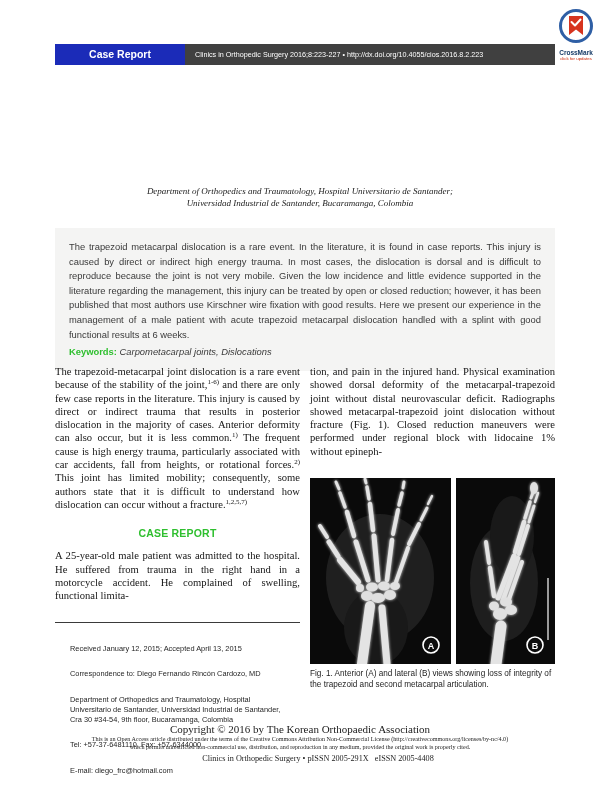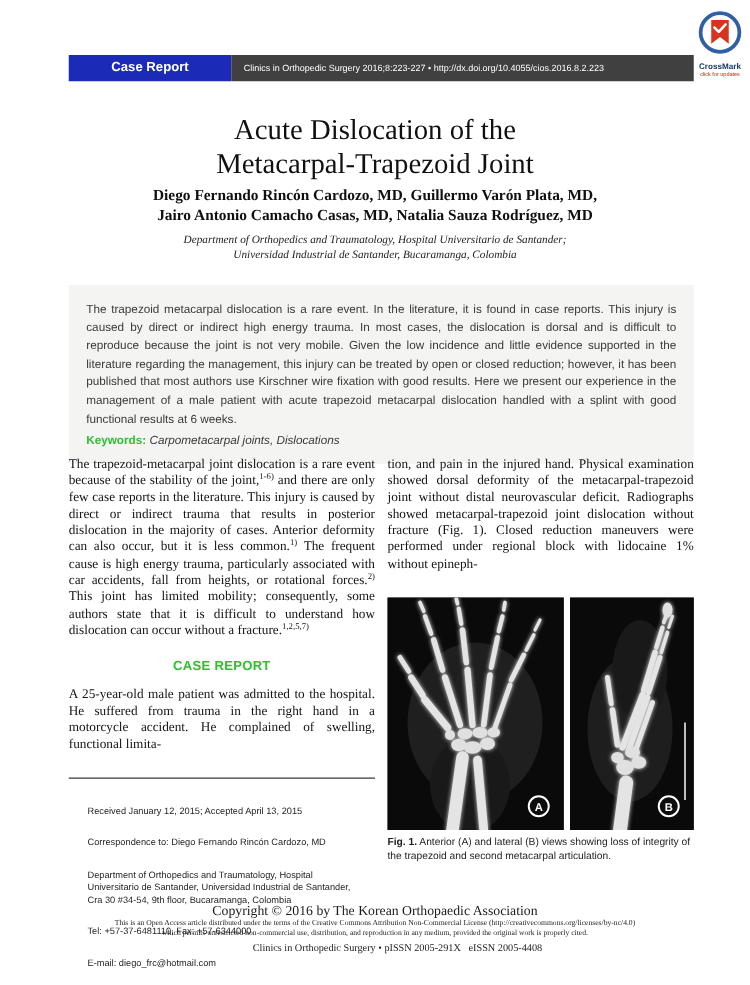--- a/index.html
+++ b/index.html
@@ -51,21 +51,21 @@
   
   .footnotes{position:absolute;left:55px;top:622px;width:245px;
     border-top:1px solid #3a3a3a;padding-top:6px;
     font:7.4px/10.3px "Liberation Sans",sans-serif;color:#1e1e1e;}
   .footnotes div{margin:15px;}
   
   .figure{margin-top:20px;width:245px;display:flex;gap:5px;}
   .figure svg{display:block;background:#0a0a0a;}
   .fig-caption{margin-top:5px;width:245px;
     font:8.2px/10.8px "Liberation Sans",sans-serif;color:#1e1e1e;text-align:left;}
-  .fig-caption b{font-weight:bold;}
+  .fig-caption b{font-weight:normal;}
   
   .footer{position:absolute;left:0;top:724px;width:100%;text-align:center;color:#1c1c1c;}
   .footer .f1{font-size:11px;line-height:10px;}
   .footer .f2{font-size:6.1px;line-height:7.6px;margin-top:2px;}
   .footer .f3{font-size:6.1px;line-height:7.6px;}
   .footer .f4{font-size:8.2px;line-height:10px;margin-top:3px;margin-left:36px;}
 </style>
 </head>
 <body>
 
@@ -81,28 +81,20 @@
       <svg width="36" height="36" viewBox="0 0 36 36">
         <circle cx="18" cy="18" r="15.5" fill="#ffffff" stroke="#2F5FA5" stroke-width="3"></circle>
         <path d="M11,8 h14 v19 l-7,-5.5 l-7,5.5 z" fill="#D6341F"></path>
         <path d="M13.5,14 l3.5,3.5 l5.5,-6" fill="none" stroke="#ffffff" stroke-width="2" stroke-linecap="round" stroke-linejoin="round"></path>
       </svg>
     </span>
     <div class="cm-title">CrossMark</div>
     <div class="cm-sub">click for updates</div>
   </div>
 
-  <div class="title">
-    <div>Acute Dislocation of the</div>
-    <div>Metacarpal-Trapezoid Joint</div>
-  </div>
-  <div class="authors">
-    <div>Diego Fernando Rincón Cardozo, MD, Guillermo Varón Plata, MD,</div>
-    <div>Jairo Antonio Camacho Casas, MD, Natalia Sauza Rodríguez, MD</div>
-  </div>
   <div class="affil">
     <div>Department of Orthopedics and Traumatology, Hospital Universitario de Santander;</div>
     <div>Universidad Industrial de Santander, Bucaramanga, Colombia</div>
   </div>
 
   <div class="abstract">
     <div>The trapezoid metacarpal dislocation is a rare event. In the literature, it is found in case reports. This injury is caused by direct or indirect high energy trauma. In most cases, the dislocation is dorsal and is difficult to reproduce because the joint is not very mobile. Given the low incidence and little evidence supported in the literature regarding the management, this injury can be treated by open or closed reduction; however, it has been published that most authors use Kirschner wire fixation with good results. Here we present our experience in the management of a male patient with acute trapezoid metacarpal dislocation handled with a splint with good functional results at 6 weeks.</div>
     <div class="kw-line">
       <span class="kw-label">Keywords:</span><span class="kw-value"> Carpometacarpal joints, Dislocations</span>
     </div>

